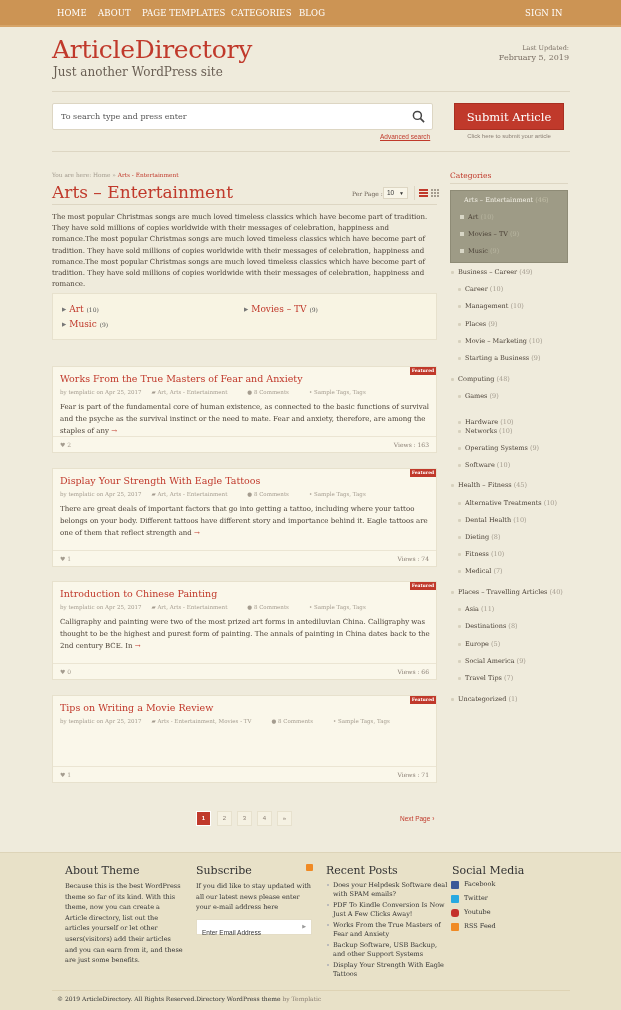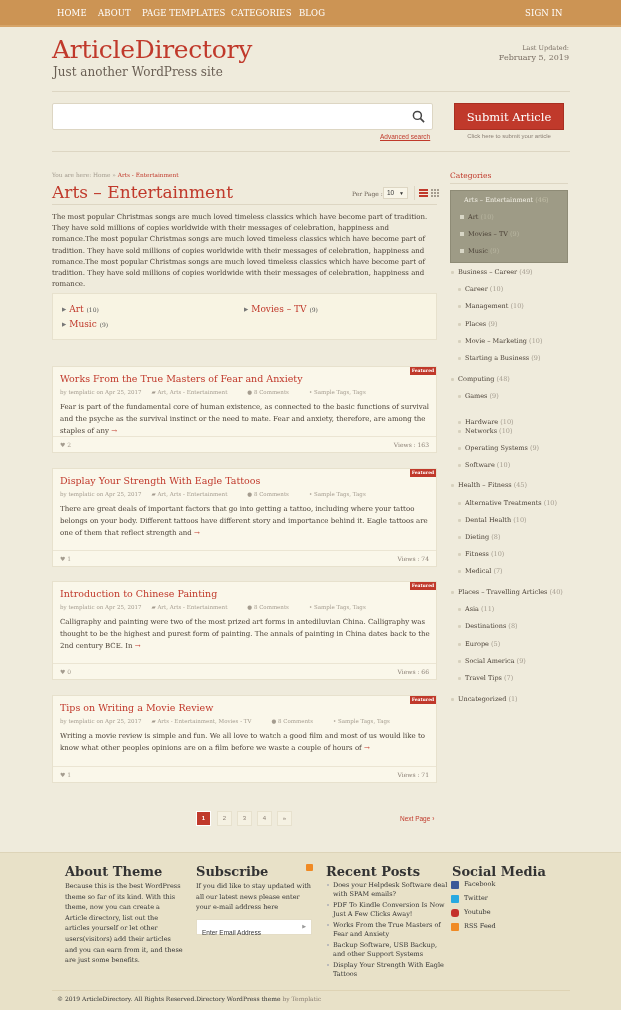--- a/index.html
+++ b/index.html
@@ -51,21 +51,21 @@
 .scat{position:absolute;font-size:6.5px;color:#4a4036;white-space:nowrap;cursor:pointer}
 .scat .c{color:#a49c8f}
 .scat.l1::before{content:"";position:absolute;left:-7px;top:3px;width:3px;height:3px;background:#d6d0bd;border-radius:1px}
 .scat.l2::before{content:"";position:absolute;left:-7px;top:3px;width:3px;height:3px;background:#d6d0bd;border-radius:1px}
 .scat.act{color:#f4f1e6}
 .scat.act .c{color:#c2bfa8}
 .scat.actsub::before{content:"";position:absolute;left:-8px;top:2px;width:4px;height:4px;background:#d8d6c6}
 .scat.actsub{color:#4a4036}
 .scat.actsub .c{color:#b8b5a0}
 .footer{position:absolute;left:0;top:852px;width:621px;height:158px;background:#e8e1c8;border-top:1px solid #ddd4b8}
-.fh{position:absolute;font-size:13px;font-weight:bold;color:#333;white-space:nowrap}
+.fh{position:absolute;font-size:11px;font-weight:normal;color:#333;white-space:nowrap}
 .ftxt{position:absolute;font-size:6.5px;line-height:10.6px;color:#333}
 .rss-sq{position:absolute;left:306px;top:864px;width:7px;height:7px;background:#f08a24;border-radius:1px}
 .email{position:absolute;left:196px;top:919px;width:116px;height:16px;background:#fff;border:1px solid #e4ddc6}
 .email input{border:none;outline:none;width:100px;height:14px;padding-left:5px;font-family:"Liberation Sans",sans-serif;font-size:6.5px;color:#333;background:transparent}
 .email input::placeholder{color:#333}
 .email .go{position:absolute;right:5px;top:3px;font-size:5px;color:#999}
 .rp{position:absolute;left:333px;width:115px;font-size:6.5px;line-height:9px;color:#333;cursor:pointer}
 .rp::before{content:"";position:absolute;left:-6px;top:3px;width:2px;height:2px;background:#bbb}
 .soc{position:absolute;left:464px;font-size:6.5px;color:#333;cursor:pointer}
 .soc-ic{position:absolute;left:451px;width:8px;height:8px;border-radius:1px}
@@ -86,20 +86,21 @@
 </div>
 
 <div class="brand">ArticleDirectory</div>
 <div class="tagline">Just another WordPress site</div>
 <div class="updated-label">Last Updated:</div>
 <div class="updated-date">February 5, 2019</div>
 
 <div class="hr" style="top:91px"></div>
 
 <div class="search">
+  <input type="text" placeholder="To search type and press enter" style="">
   <svg class="sicon" viewBox="0 0 14 14">
       <circle cx="5.8" cy="5.8" r="4.3" fill="none" stroke="#444" stroke-width="1.6"></circle>
       <line x1="9" y1="9" x2="13" y2="13" stroke="#444" stroke-width="1.8"></line>
     </svg>
 </div>
 <a class="adv">Advanced search</a>
 
 <div class="submit">Submit Article</div>
 <div class="submit-note">Click here to submit your article</div>
 
@@ -168,21 +169,20 @@
   <div class="foot">
       <span class="likes">♥ 0</span>
       <span class="views">Views : 66</span>
     </div>
 </div>
 
 <div class="post" style="top:695px;height:88px">
   <div class="feat">Featured</div>
   <div class="ttl">Tips on Writing a Movie Review</div>
   <div class="meta"><span>by templatic on Apr 25, 2017</span><span>▰ <span>Arts - Entertainment, Movies - TV</span></span><span>● <span>8 Comments</span></span><span>• Sample Tags, Tags</span></div>
-  <div class="body"><span>Writing a movie review is simple and fun. We all love to watch a good film and most of us would like to know what other peoples opinions are on a film before we waste a couple of hours of</span> <span class="more">→</span></div>
   <div class="foot">
       <span class="likes">♥ 1</span>
       <span class="views">Views : 71</span>
     </div>
 </div>
 
 <div class="pg active" style="left:196px">1</div>
 <div class="pg" style="left:217px">2</div>
 <div class="pg" style="left:237px">3</div>
 <div class="pg" style="left:257px">4</div>

